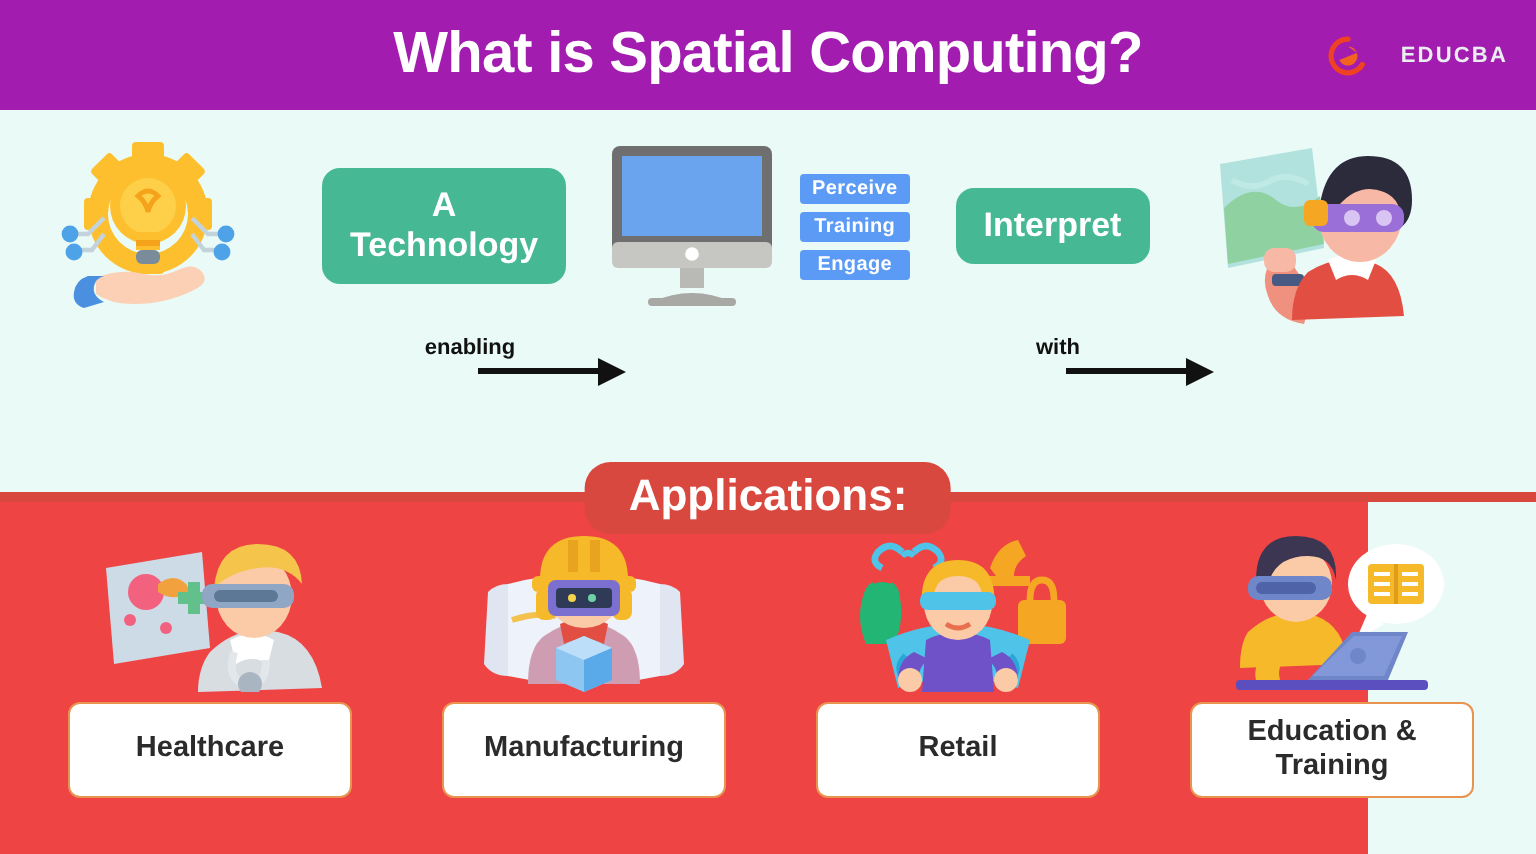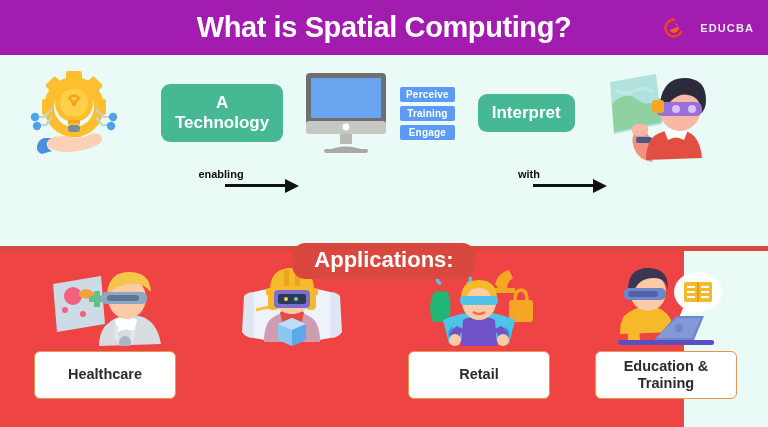--- a/index.html
+++ b/index.html
@@ -81,21 +81,21 @@
   .node-tech { left: 22px; top: 8px; width: 160px; }
   .node-comp { left: 300px; top: 8px; width: 175px; }
   .node-env  { left: 592px; top: 8px; width: 160px; }
 
   
   .arrow-group {
     position: absolute;
     width: 86px;
     text-align: center;
   }
-  .arrow-g1 { left: 178px; top: 113px; }
+  .arrow-g1 { left: 192px; top: 113px; }
   .arrow-g2 { left: 486px; top: 113px; }
   .arrow-label {
     font-size: 11px;
     font-weight: bold;
     color: #111111;
     margin-bottom: 1px;
     display: block;
   }
   .arrow-line {
     position: relative;
@@ -145,21 +145,20 @@
     position: absolute; left: 50%; top: 231px;
     transform: translateX(-50%);
     background: #d9483f;
     color: #ffffff;
     font-size: 22px;
     font-weight: bold;
     padding: 4px 22px 6px 22px;
     border-radius: 13px;
     white-space: nowrap;
     z-index: 3;
-    margin-top: 12px;
   }
 
   
   .bottom-section {
     position: absolute; left: 0; top: 251px;
     width: 684px; height: 176px;
     background: #ef4444;
   }
   .app-card {
     position: absolute;
@@ -365,20 +364,21 @@
           <rect x="52" y="32" width="28" height="10" rx="2" fill="#2f3b56"></rect>
           <circle cx="60" cy="37" r="2" fill="#f5d44a"></circle>
           <circle cx="70" cy="37" r="2" fill="#6fd1a8"></circle>
           <g>
             <path d="M52 62 L66 56 L80 62 L80 78 L66 84 L52 78 Z" fill="#8ec6f2"></path>
             <path d="M52 62 L66 68 L80 62 L66 56 Z" fill="#bddef8"></path>
             <path d="M66 68 L80 62 L80 78 L66 84 Z" fill="#5aa9e8"></path>
           </g>
         </svg>
       </div>
+      <div class="app-box">Manufacturing</div>
     </div>
 
     <div class="app-card card-4">
       <div class="app-art">
         <svg width="132" height="84" viewBox="0 0 132 84">
           <ellipse cx="98" cy="30" rx="24" ry="20" fill="#ffffff"></ellipse>
           <path d="M84 44 L78 58 L92 50 Z" fill="#ffffff"></path>
           <rect x="84" y="20" width="28" height="20" rx="2" fill="#f5b92a"></rect>
           <rect x="97" y="20" width="2" height="20" fill="#e09d1a"></rect>
           <g fill="#ffffff">

